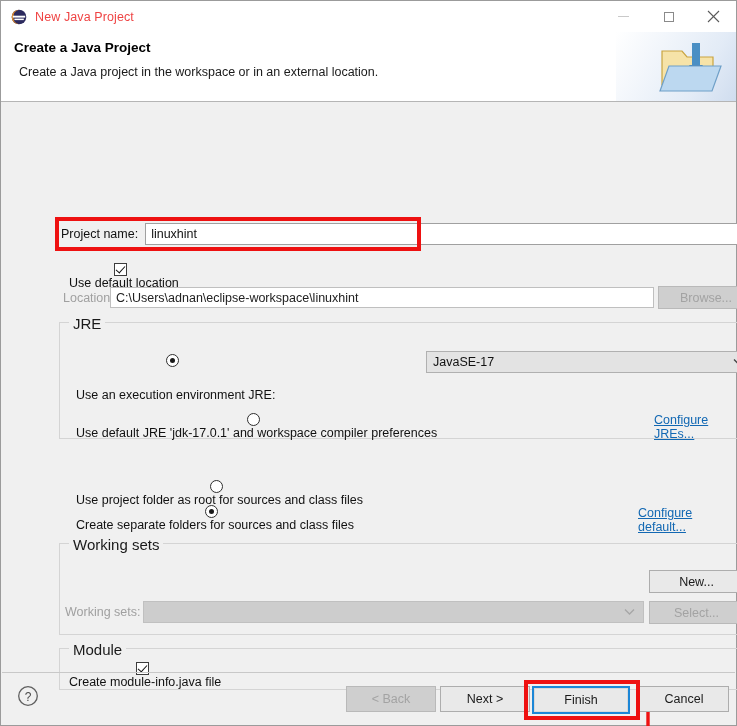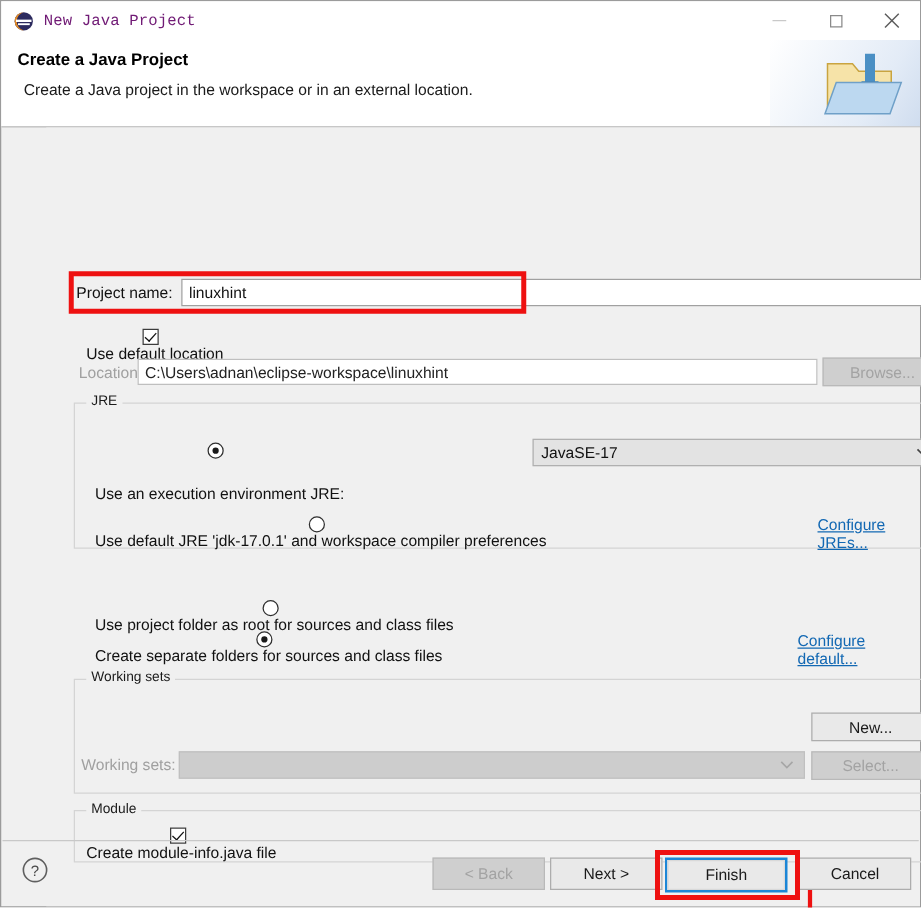--- a/index.html
+++ b/index.html
@@ -39,23 +39,22 @@
     position: relative;
   }
   .eclipse-logo {
     width: 16px; height: 16px;
     margin-left: 10px;
     flex: none;
   }
   .title-text {
     margin-left: 8px;
     font-size: 12.5px;
-    color: #701a75;
+    color: #ef4444;
     letter-spacing: .1px;
-    font-family: Liberation Mono, monospace;
   }
   .winbtns {
     position: absolute;
     right: 0; top: 0;
     height: 31px;
     display: flex;
   }
   .winbtn {
     width: 45px; height: 31px;
     display: flex; align-items: center; justify-content: center;
@@ -253,21 +252,21 @@
     position: absolute;
     border: 1px solid #d4d4d4;
     box-sizing: border-box;
     background: transparent;
   }
   .group > .glabel {
     position: absolute;
     left: 9px; top: -8px;
     background: #f0f0f0;
     padding: 0 4px;
-    font-size: 11px;
+    font-size: 15px;
     color: #1a1a1a;
   }
   #grp-jre     { left: 22px; top: 220px; width: 695px; height: 117px; }
   #grp-layout  { left: 22px; top: 350px; width: 695px; height: 78px; }
   #grp-working { left: 22px; top: 441px; width: 695px; height: 92px; }
   #grp-module  { left: 22px; top: 546px; width: 695px; height: 42px; }
 
   
   .combo {
     position: absolute;

